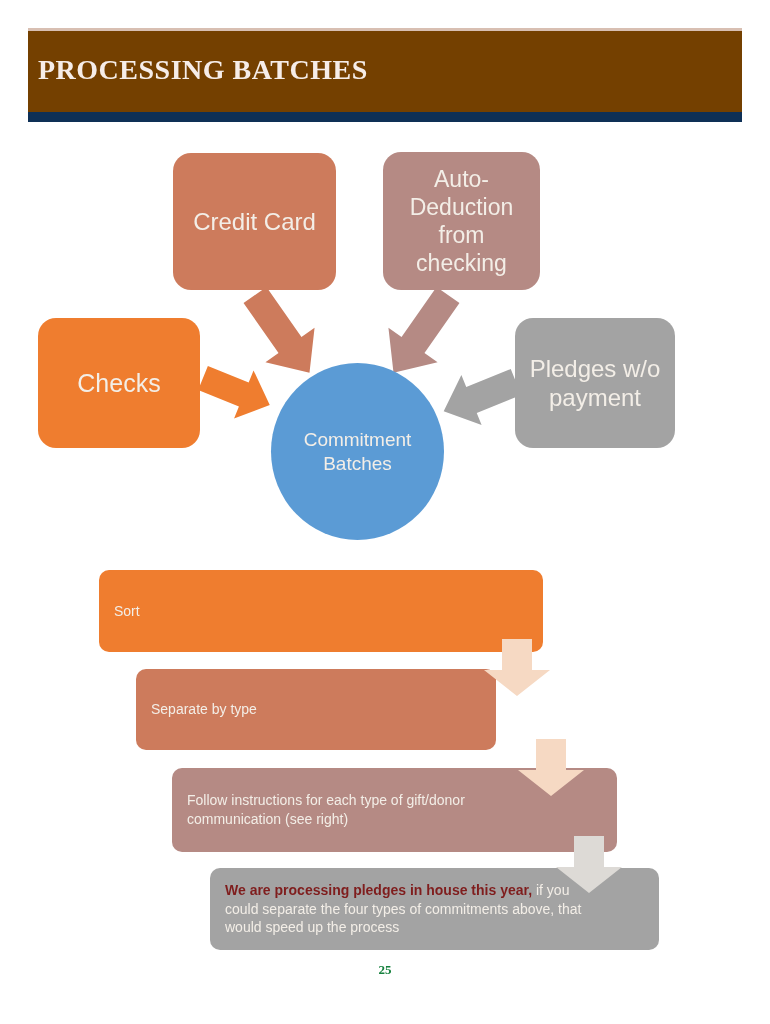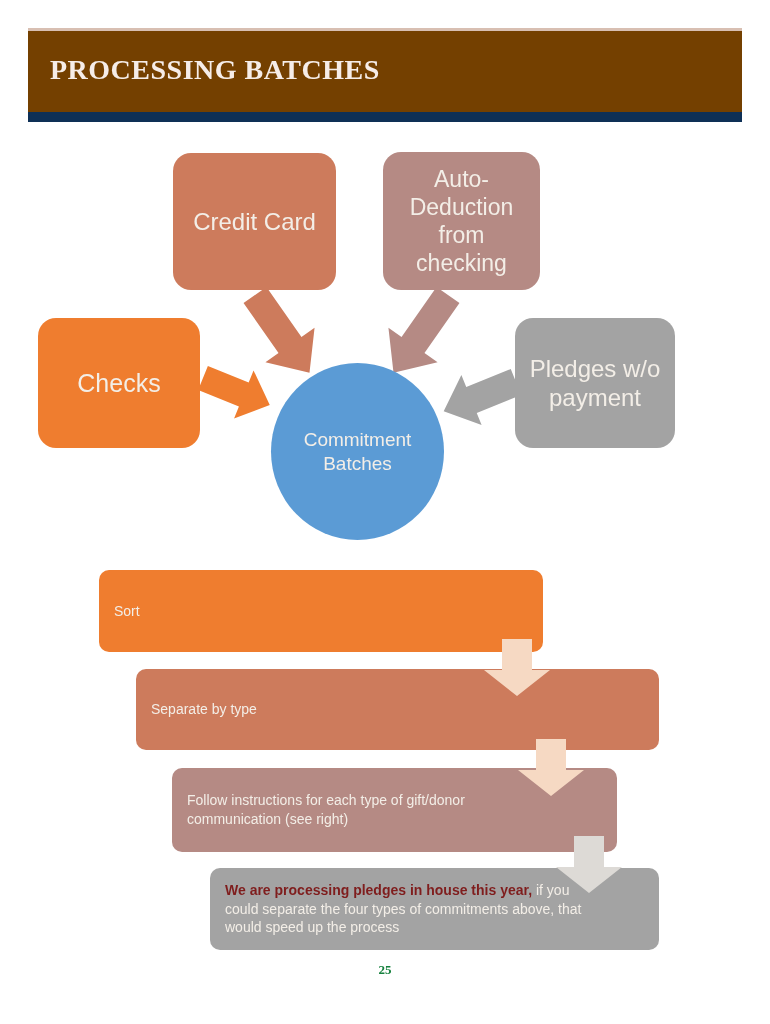--- a/index.html
+++ b/index.html
@@ -7,21 +7,21 @@
     position:relative;width:770px;height:1024px;background:#ffffff;overflow:hidden;
     font-family:"Liberation Sans",sans-serif;
   }
   
   .titlebar{
     position:absolute;left:28px;top:28px;width:714px;height:84px;
     border-top:3px solid #d8bfb2;box-sizing:border-box;
     display:flex;align-items:center;
   }
   .titlebar h1{
-    margin:12px;padding:0 0 4px 10px;
+    margin:0;padding:0 0 4px 10px;
     font-family:"Liberation Serif",serif;font-weight:700;
     font-size:28px;letter-spacing:.5px;color:#f6ede8;
   }
   .title-underline{
     position:absolute;left:28px;top:112px;width:714px;height:10px;
   }
   
   .node{
     position:absolute;display:flex;align-items:center;justify-content:center;
     text-align:center;color:#f3eee7;z-index:2;box-sizing:border-box;
@@ -34,21 +34,21 @@
   .n-pledges{left:515px;top:318px;width:160px;height:130px;font-size:24px;padding:0 8px;}
   .n-circle{left:271px;top:363px;width:173px;height:177px;border-radius:50%;font-size:19px;}
   .n-circle span{max-width:130px;}
   
   .step{
     position:absolute;display:flex;align-items:center;z-index:2;
     border-radius:10px;color:#f3eee7;font-size:14px;box-sizing:border-box;
     padding-left:15px;line-height:1.35;
   }
   .s1{left:99px; top:570px;width:444px;height:82px;}
-  .s2{left:136px;top:669px;width:523px;height:81px;}
+  .s2{left:136px;top:669px;width:360px;height:81px;}
   .s3{left:172px;top:768px;width:445px;height:84px;}
   .s3 span{max-width:340px;}
   .s4{left:210px;top:868px;width:449px;height:82px;}
   .s4 .txt{max-width:365px;}
   .s4 b{font-weight:700;color:#7f1d1d;}
   
   .arrows-behind{position:absolute;left:0;top:0;z-index:1;}
   .arrows-front{position:absolute;left:0;top:0;z-index:3;}
   
   .page-number{

